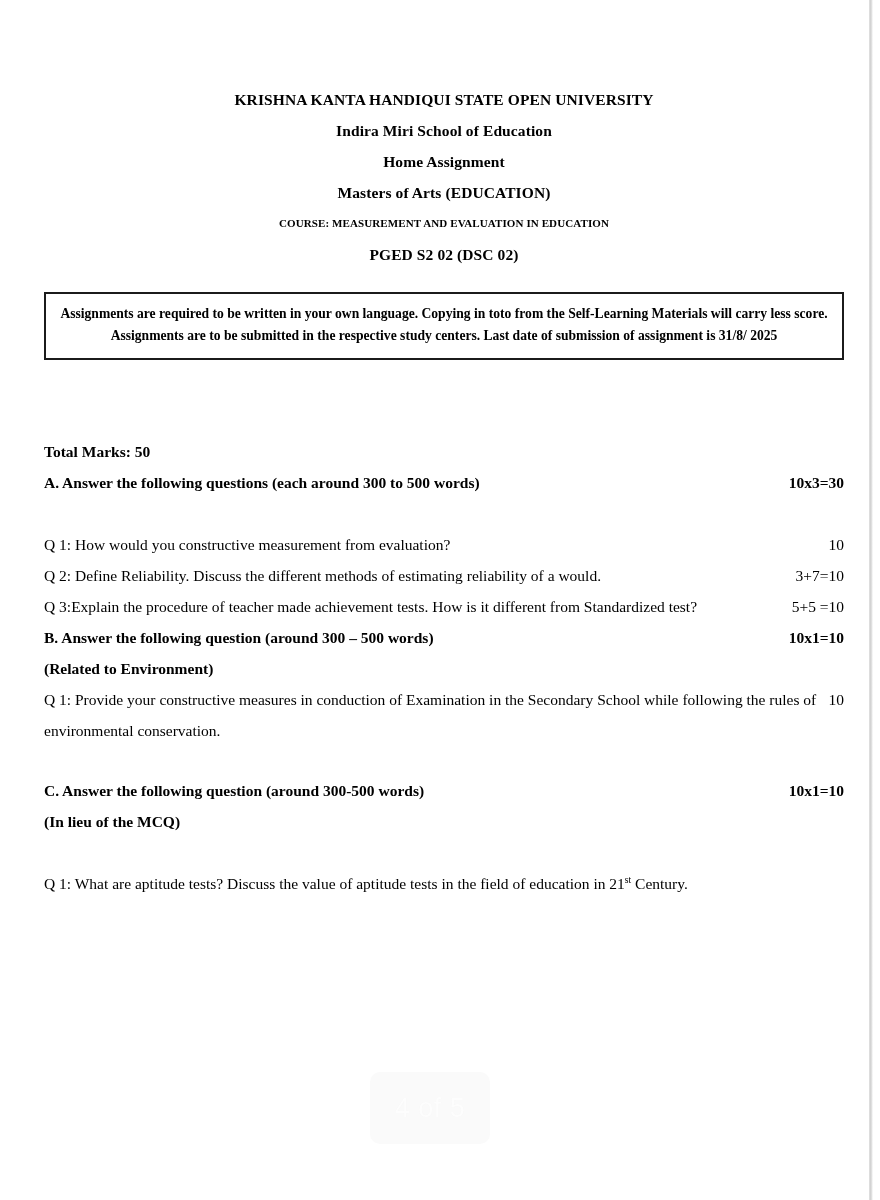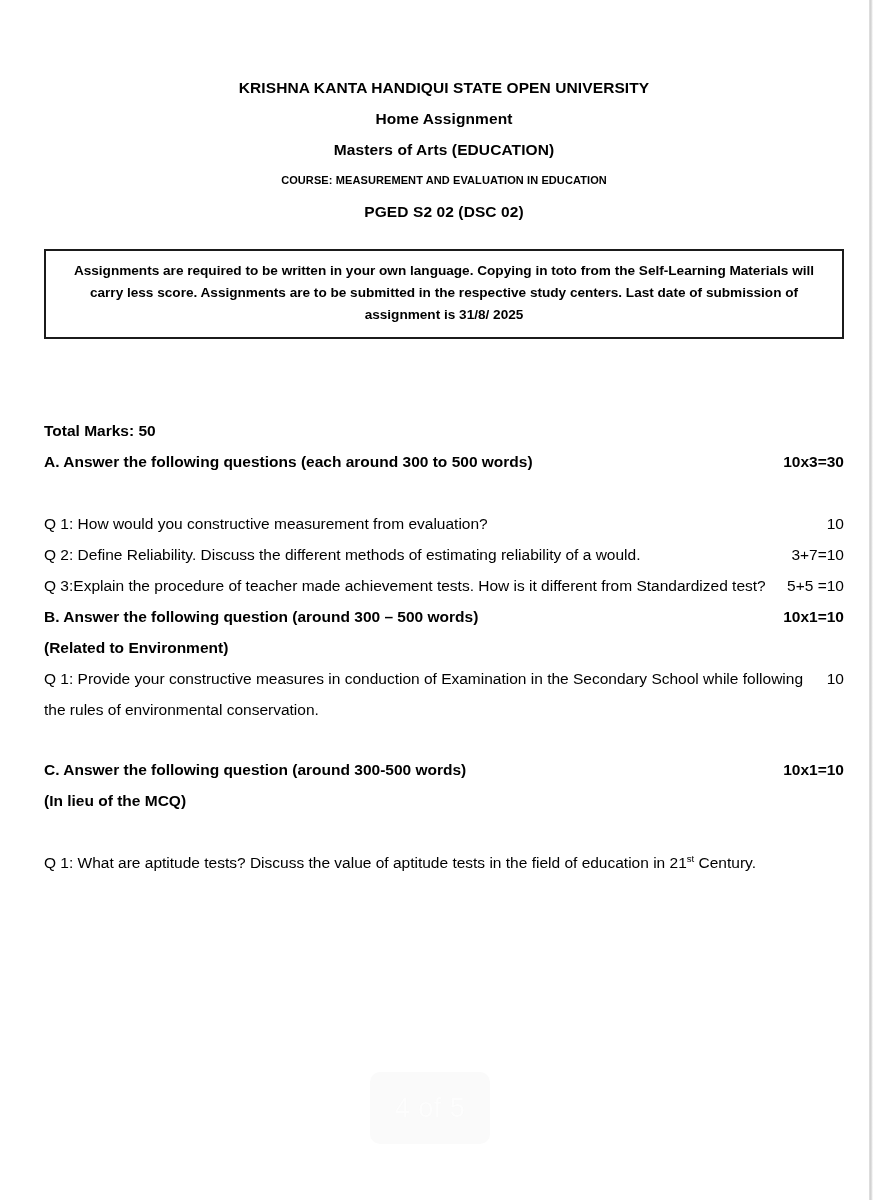--- a/index.html
+++ b/index.html
@@ -40,22 +40,23 @@
     top: 0;
     left: 873px;
     width: 7px;
     height: 1200px;
     background: #ffffff;
   }
 
   .content {
     position: absolute;
     left: 44px;
-    top: 0;
+    top: 12px;
     width: 800px;
+    font-family: Liberation Serif, serif;
   }
 
   
   .doc-header {
     padding-top: 72px;
     text-align: center;
   }
   .doc-header .hline {
     font-weight: bold;
     font-size: 15.5px;
@@ -140,20 +141,21 @@
 </style>
 </head>
 <body>
 
 <div class="page-sheet">
 
   <div class="content">
 
     <div class="doc-header">
       <div class="hline university">KRISHNA KANTA HANDIQUI STATE OPEN UNIVERSITY</div>
+      <div class="hline">Indira Miri School of Education</div>
       <div class="hline">Home Assignment</div>
       <div class="hline">Masters of Arts (EDUCATION)</div>
       <div class="hline course">COURSE: MEASUREMENT AND EVALUATION IN EDUCATION</div>
       <div class="hline">PGED S2 02 (DSC 02)</div>
     </div>
 
     <div class="notice-box">Assignments are required to be written in your own language. Copying in toto from the Self-Learning Materials will carry less score. Assignments are to be submitted in the respective study centers. Last date of submission of assignment is  31/8/ 2025</div>
 
     <div class="body-block">
 

